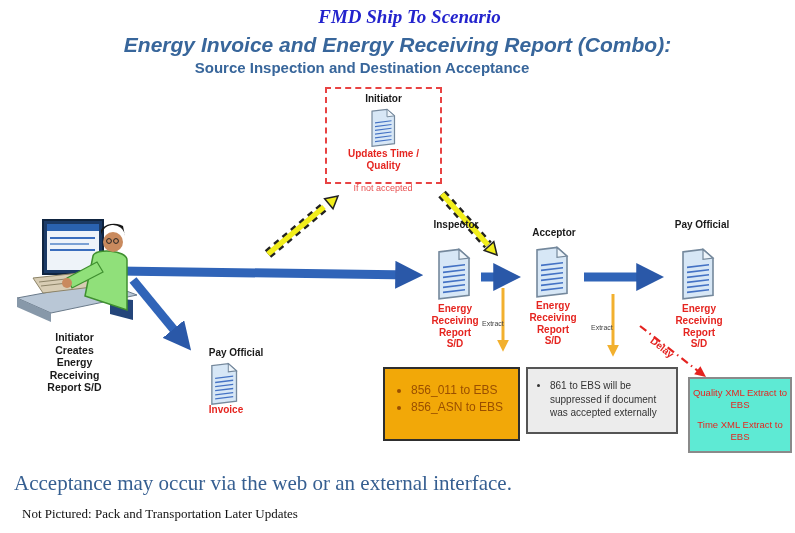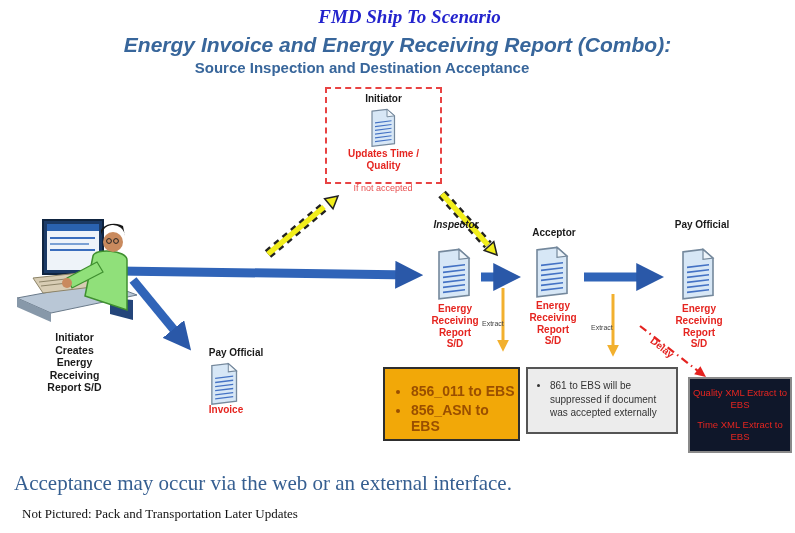--- a/index.html
+++ b/index.html
@@ -38,28 +38,28 @@
   }
   .person-caption{
     left:22px;top:331px;width:105px;text-align:center;
     font-weight:bold;font-size:10.5px;color:#1a1a1a;line-height:1.2;white-space:pre-line;
   }
   
   .box-orange{
     left:383px;top:367px;width:133px;height:70px;background:#f2a808;border:2px solid #2e2e2e;
   }
   .box-orange ul{margin:14px 0 0 26px;padding:0;}
-  .box-orange li{font-size:14px;color:#9a4f00;margin-bottom:3px;font-weight:bold;}
+  .box-orange li{font-size:12px;color:#9a4f00;margin-bottom:3px;}
   .box-gray{
     left:526px;top:367px;width:148px;height:63px;background:#ececec;border:2px solid #555;
   }
   .box-gray ul{margin:10px 0 0 22px;padding:0;}
   .box-gray li{font-size:10px;color:#333;line-height:1.35;}
   .box-yellow{
-    left:688px;top:377px;width:100px;height:72px;background:#0f172a;border:2px solid #8a8a8a;
+    left:688px;top:377px;width:100px;height:72px;background:#5eead4;border:2px solid #8a8a8a;
     text-align:center;
   }
   .box-yellow .yline{font-size:9.5px;color:#e52520;line-height:1.25;margin-top:8px;}
   
   .extract-label{font-size:7px;color:#444;}
   .delay-label{
     font-weight:bold;font-size:10px;color:#e42320;
     transform:rotate(38deg);transform-origin:left top;
   }
   
@@ -162,21 +162,21 @@
           <line x1="5" y1="37" x2="27" y2="37"></line>
             <line x1="5" y1="42" x2="27" y2="42"></line>
         </g>
       </g>
     </svg>
     <div class="action">Updates Time /
 Quality</div>
   </div>
   <div class="abs if-not">If not accepted</div>
 
-  <div class="abs role-label" style="left:424px;top:219px;width:64px;font-style:italic;">Inspector</div>
+  <div class="abs role-label" style="left:424px;top:219px;width:64px;">Inspector</div>
   <svg class="abs" style="left:437px;top:245px;" width="36" height="56" viewBox="0 0 36 56">
     <g transform="translate(1,6) skewY(-7)">
       <path d="M1,1 H21 L31,11 V48 H1 Z" fill="#d7e7f6" stroke="#74889c" stroke-width="1.6"></path>
       <path d="M21,1 V11 H31 Z" fill="#eef5fb" stroke="#74889c" stroke-width="1.2"></path>
       <g stroke="#4472c4" stroke-width="1.6">
         <line x1="5" y1="17" x2="27" y2="17"></line>
           <line x1="5" y1="22" x2="27" y2="22"></line>
         <line x1="5" y1="27" x2="27" y2="27"></line>
           <line x1="5" y1="32" x2="27" y2="32"></line>
         <line x1="5" y1="37" x2="27" y2="37"></line>

